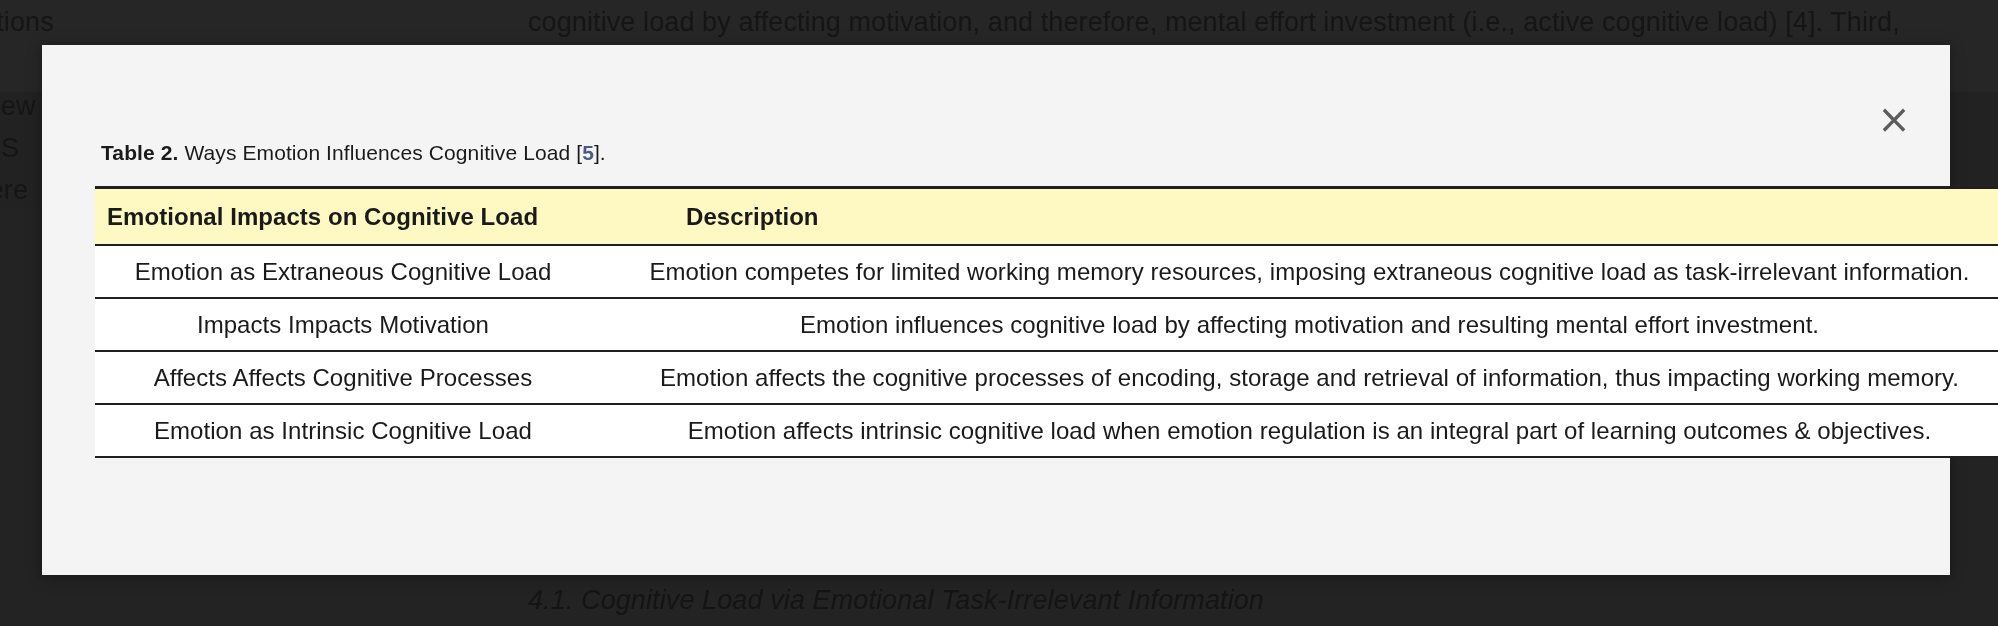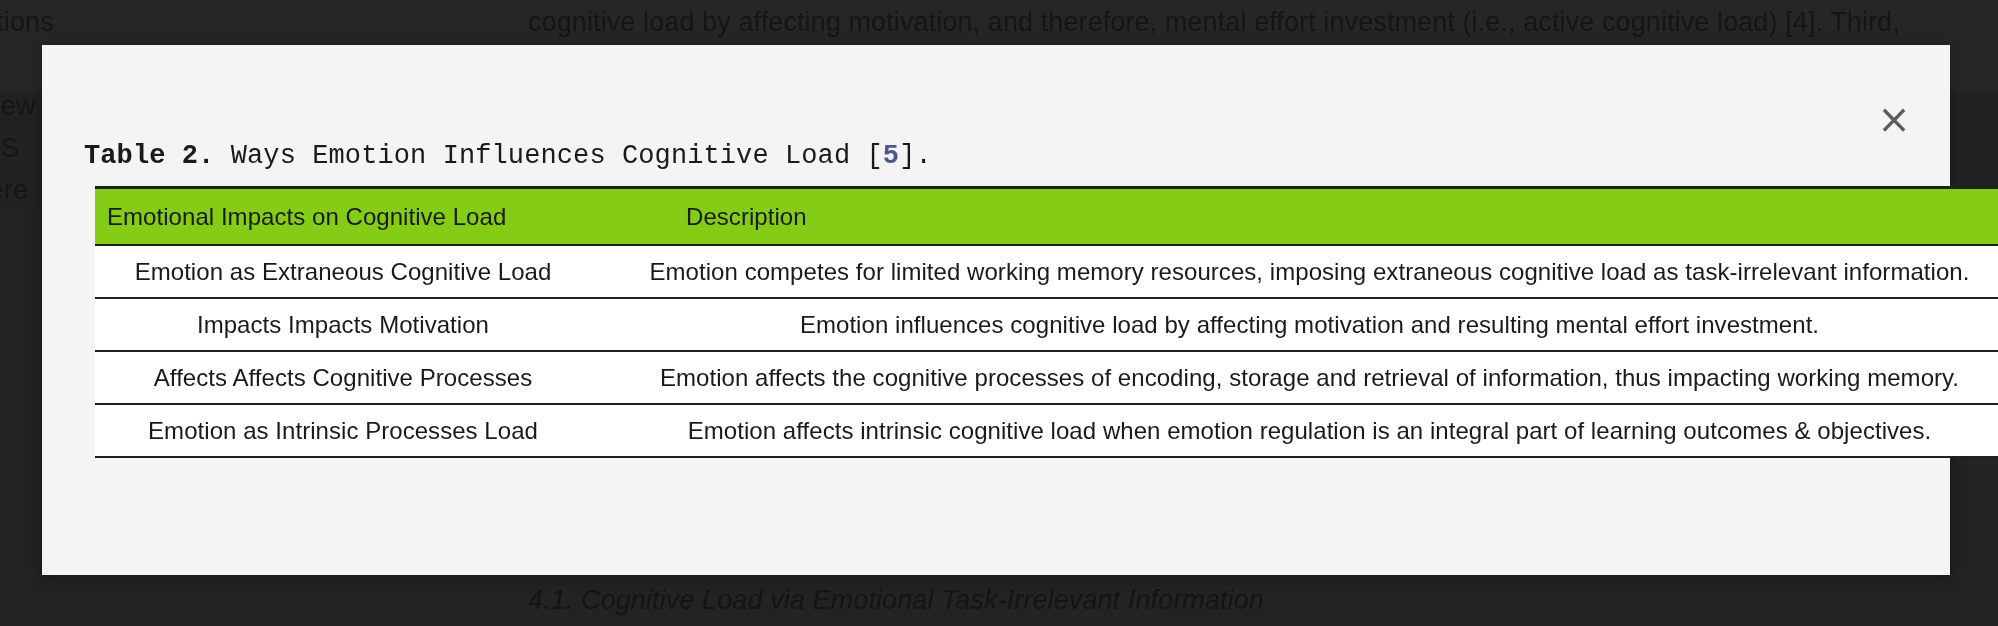--- a/index.html
+++ b/index.html
@@ -67,53 +67,52 @@
     color: #5c5c5c;
     font-size: 40px;
     line-height: 1;
     font-family: "DejaVu Sans", sans-serif;
     cursor: pointer;
     user-select: none;
   }
 
   #table-caption {
     position: absolute;
-    left: 42px;
+    left: 59px;
     top: 96px;
-    font-size: 27px;
+    font-size: 21px;
     color: #1a1a1a;
     letter-spacing: 0.1px;
     white-space: nowrap;
-    font-family: Liberation Mono, monospace;
   }
   #table-caption .cap-label { font-weight: bold; }
   #table-caption .cap-ref { color: #4a5a86; font-weight: bold; }
 
   
   #tbl-wrap {
     position: absolute;
     left: 53px;
     top: 141px;
     width: 1800px;
   }
   table {
     border-collapse: collapse;
     width: 1800px;
     table-layout: fixed;
     background: #ffffff;
   }
   thead th {
     font-size: 24px;
-    font-weight: normal;
+    font-weight: bold;
     color: #1a1a1a;
     text-align: left;
     padding: 14px 12px 13px 12px;
     border-top: 3px solid #1f1f1f;
     border-bottom: 2px solid #1f1f1f;
-    background: #84cc16;
+    background: #fef9c3;
     letter-spacing: .05px;
   }
   tbody td {
     font-size: 24px;
     color: #1a1a1a;
     text-align: center;
     padding: 12px 12px 11px 12px;
     border-bottom: 2px solid #1f1f1f;
     background: #ffffff;
     letter-spacing: .05px;
@@ -166,20 +165,20 @@
         </tr>
         <tr>
           <td class="col-a">Impacts Impacts Motivation</td>
           <td class="col-b">Emotion influences cognitive load by affecting motivation and resulting mental effort investment.</td>
         </tr>
         <tr>
           <td class="col-a">Affects Affects Cognitive Processes</td>
           <td class="col-b">Emotion affects the cognitive processes of encoding, storage and retrieval of information, thus impacting working memory.</td>
         </tr>
         <tr>
-          <td class="col-a">Emotion as Intrinsic Processes Load</td>
+          <td class="col-a">Emotion as Intrinsic Cognitive Load</td>
           <td class="col-b">Emotion affects intrinsic cognitive load when emotion regulation is an integral part of learning outcomes &amp; objectives.</td>
         </tr>
       </tbody>
     </table>
   </div>
 
 </div>
 
 </body></html>

